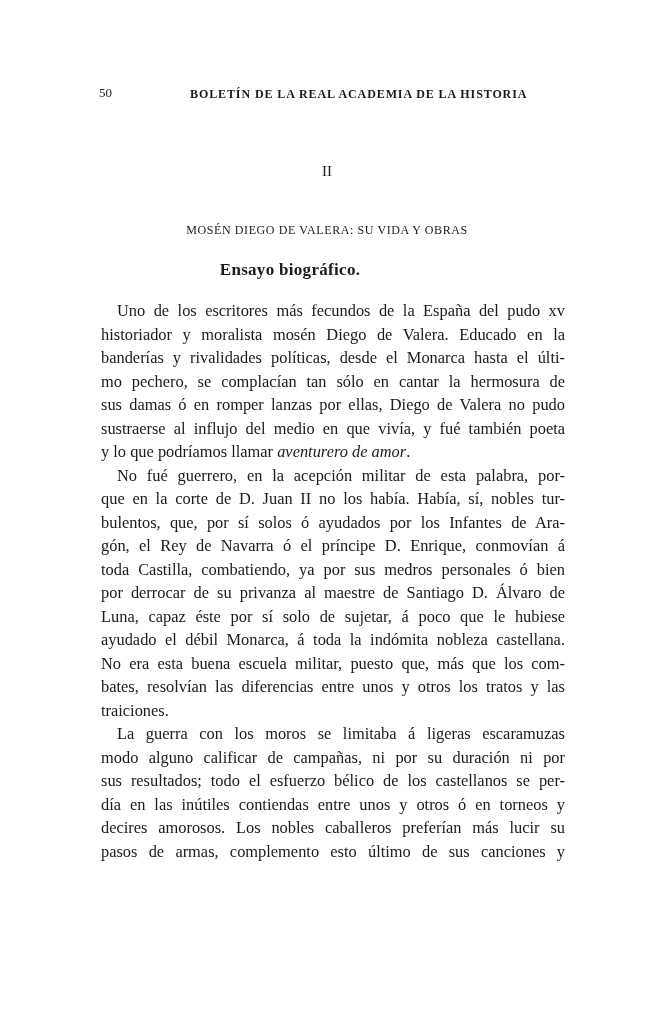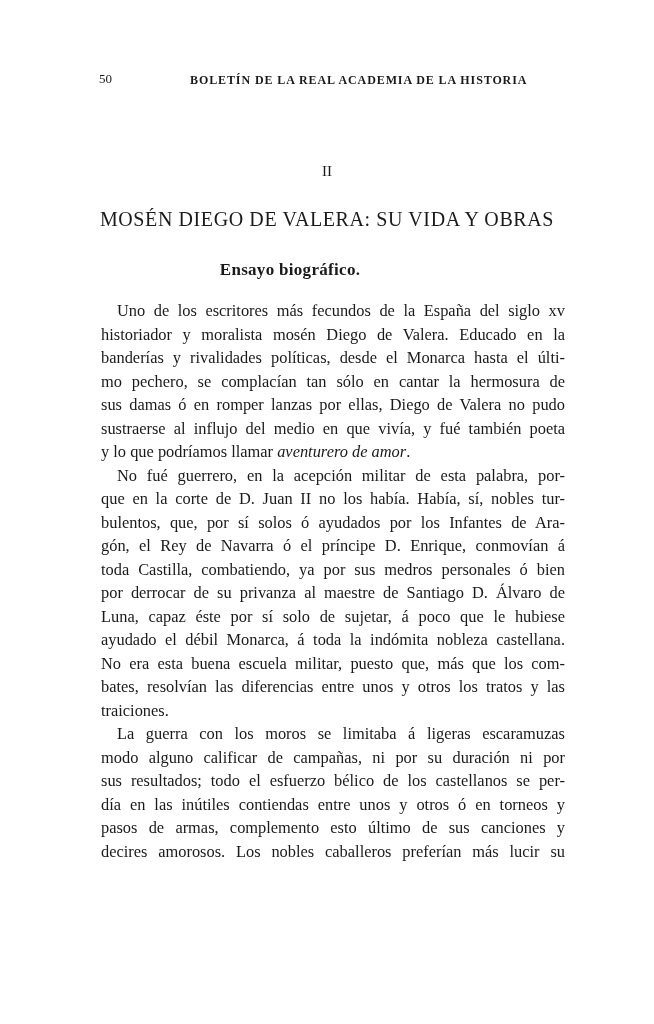--- a/index.html
+++ b/index.html
@@ -2,38 +2,38 @@
 <html><head>
 <meta charset="utf-8">
 <style>
   html, body { margin: 0; padding: 0; }
   body {
     width: 654px; height: 1024px; background: #ffffff; overflow: hidden;
     position: relative; color: #1a1a1a;
     font-family: "DejaVu Serif", "Liberation Serif", serif;
   }
   .running-head {
-    position: absolute; top: 71px; left: 0; width: 548px; height: 16px;
+    position: absolute; top: 85px; left: 0; width: 548px; height: 16px;
   }
   .page-number {
     position: absolute; left: 99px; top: 0;
     font-size: 13px; font-family: "Liberation Serif", serif;
   }
   .journal-title {
     position: absolute; left: 190px; top: 2px;
     font-size: 12px; letter-spacing: 0.9px; font-weight: bold;
     font-family: "Liberation Serif", serif;
   }
   .section-number {
     position: absolute; top: 163px; left: 0; width: 654px; text-align: center;
     font-size: 15px; font-family: "Liberation Serif", serif;
   }
   .article-title {
-    position: absolute; top: 208px; left: 0; width: 654px; text-align: center;
-    font-size: 20px; letter-spacing: 0.6px; font-family: "Liberation Serif", serif;
+    position: absolute; top: 223px; left: 0; width: 654px; text-align: center;
+    font-size: 12px; letter-spacing: 0.6px; font-family: "Liberation Serif", serif;
   }
   .article-subtitle {
     position: absolute; top: 260px; left: 0; width: 580px; text-align: center;
     font-size: 17px; font-weight: bold; letter-spacing: 0.3px;
     font-family: "Liberation Serif", serif;
   }
   .body-text {
     position: absolute; top: 299px; left: 101px; width: 464px;
     font-family: "Liberation Serif", serif; font-size: 16.4px;
   }
@@ -51,21 +51,21 @@
 <div class="running-head">
   <span class="page-number">50</span>
   <span class="journal-title">BOLETÍN DE LA REAL ACADEMIA DE LA HISTORIA</span>
 </div>
 
 <div class="section-number">II</div>
 <div class="article-title">MOSÉN DIEGO DE VALERA: SU VIDA Y OBRAS</div>
 <div class="article-subtitle">Ensayo biográfico.</div>
 
 <div class="body-text" id="body-text">
-    <div class="line indent"><span>Uno de los escritores más fecundos de la España del siglo xv</span></div>
+    <div class="line indent"><span>Uno de los escritores más fecundos de la España del pudo xv</span></div>
     <div class="line"><span>historiador y moralista mosén Diego de Valera. Educado en la</span></div>
     <div class="line"><span>banderías y rivalidades políticas, desde el Monarca hasta el últi-</span></div>
     <div class="line"><span>mo pechero, se complacían tan sólo en cantar la hermosura de</span></div>
     <div class="line"><span>sus damas ó en romper lanzas por ellas, Diego de Valera no pudo</span></div>
     <div class="line"><span>sustraerse al influjo del medio en que vivía, y fué también poeta</span></div>
     <div class="line last"><span>y lo que podríamos llamar </span><em>aventurero de amor</em><span>.</span></div>
     <div class="line indent"><span>No fué guerrero, en la acepción militar de esta palabra, por-</span></div>
     <div class="line"><span>que en la corte de D. Juan II no los había. Había, sí, nobles tur-</span></div>
     <div class="line"><span>bulentos, que, por sí solos ó ayudados por los Infantes de Ara-</span></div>
     <div class="line"><span>gón, el Rey de Navarra ó el príncipe D. Enrique, conmovían á</span></div>
@@ -73,15 +73,15 @@
     <div class="line"><span>por derrocar de su privanza al maestre de Santiago D. Álvaro de</span></div>
     <div class="line"><span>Luna, capaz éste por sí solo de sujetar, á poco que le hubiese</span></div>
     <div class="line"><span>ayudado el débil Monarca, á toda la indómita nobleza castellana.</span></div>
     <div class="line"><span>No era esta buena escuela militar, puesto que, más que los com-</span></div>
     <div class="line"><span>bates, resolvían las diferencias entre unos y otros los tratos y las</span></div>
     <div class="line last"><span>traiciones.</span></div>
     <div class="line indent"><span>La guerra con los moros se limitaba á ligeras escaramuzas</span></div>
     <div class="line"><span>modo alguno calificar de campañas, ni por su duración ni por</span></div>
     <div class="line"><span>sus resultados; todo el esfuerzo bélico de los castellanos se per-</span></div>
     <div class="line"><span>día en las inútiles contiendas entre unos y otros ó en torneos y</span></div>
+    <div class="line"><span>decires amorosos. Los nobles caballeros preferían más lucir su</span></div>
     <div class="line"><span>pasos de armas, complemento esto último de sus canciones y</span></div>
-    <div class="line"><span>decires amorosos. Los nobles caballeros preferían más lucir su</span></div>
   </div>
 
 </body></html>

